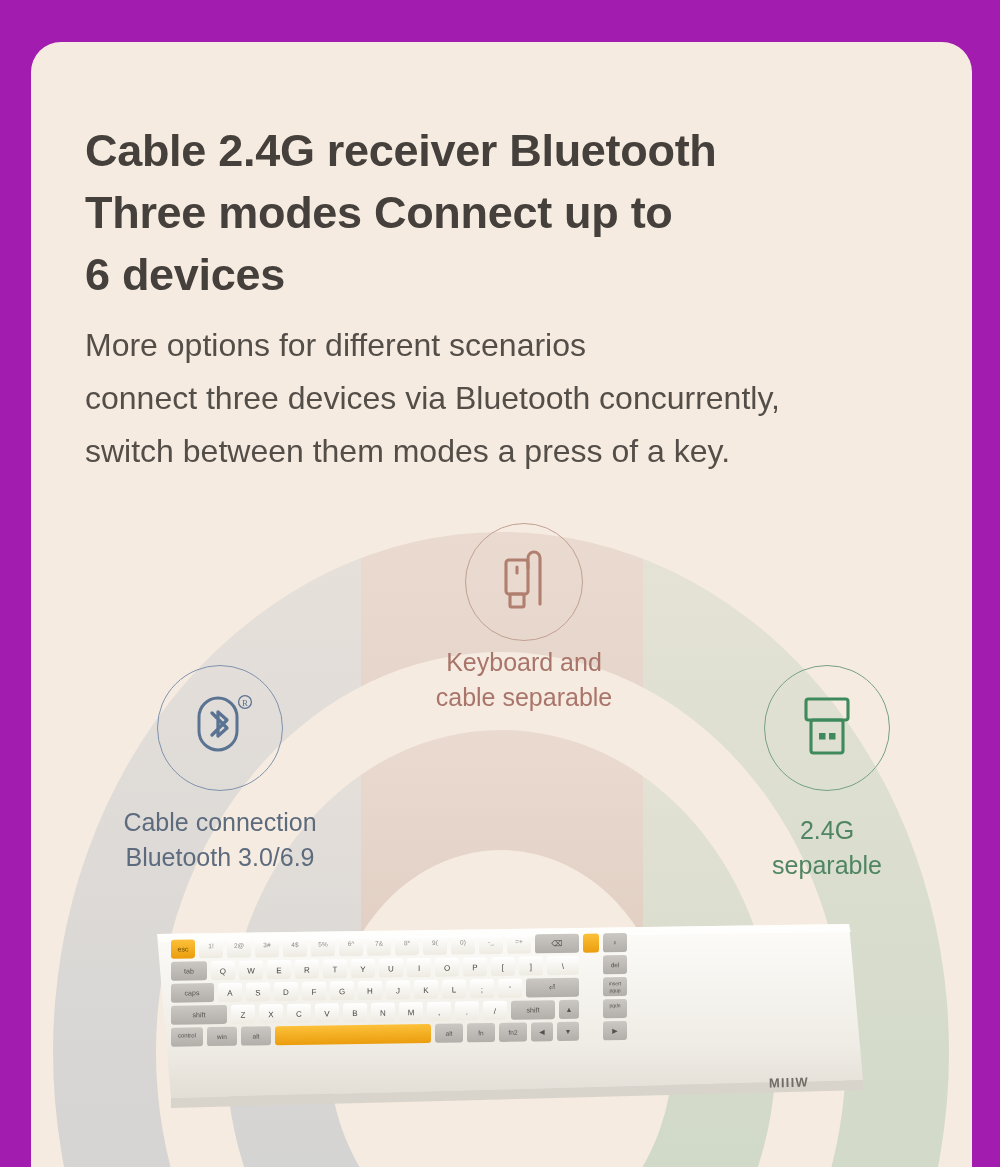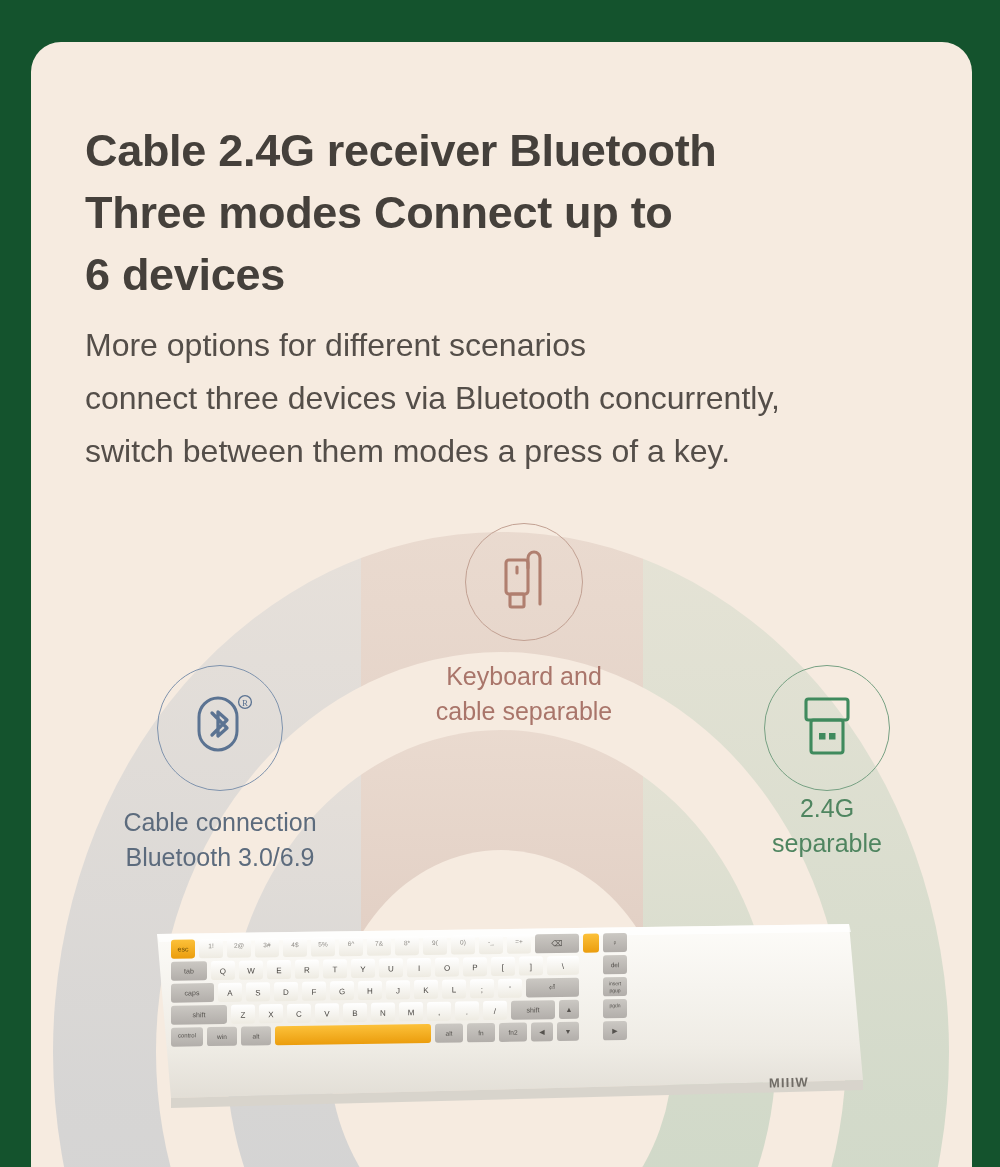--- a/index.html
+++ b/index.html
@@ -12,21 +12,21 @@
 
   body {
     background: #7d7a76;
     font-family: "Liberation Sans", sans-serif;
   }
 
   .frame {
     position: relative;
     width: 1000px;
     height: 1167px;
-    background: #14532d;
+    background: #a21caf;
   }
 
   
   .card {
     position: absolute;
     left: 31px;
     top: 42px;
     width: 941px;
     height: 1125px;
     background: #f6ebe0;
@@ -86,21 +86,21 @@
   }
   .feat-label div { white-space: nowrap; }
 
   
   .feature.cable { left: 378px; top: 481px; width: 230px; }
   .feature.cable .circle {
     width: 118px; height: 118px;
     border: 1.6px solid #c2a193;
   }
   .feature.cable .feat-label {
-    margin-top: 18px;
+    margin-top: 4px;
     color: #a9756a;
   }
 
   
   .feature.bt { left: 39px; top: 623px; width: 300px; }
   .feature.bt .circle {
     width: 126px; height: 126px;
     border: 1.6px solid #7f93ad;
   }
   .feature.bt .feat-label {
@@ -108,20 +108,21 @@
     color: #5c6b7d;
   }
 
   
   .feature.g24 { left: 666px; top: 623px; width: 260px; }
   .feature.g24 .circle {
     width: 126px; height: 126px;
     border: 1.6px solid #77a183;
   }
   .feature.g24 .feat-label {
+    margin-top: 22px;
     color: #4f8560;
   }
 
   
   .keyboard-wrap {
     position: absolute;
     left: 118px;
     top: 870px;
     width: 720px;
     height: 210px;

